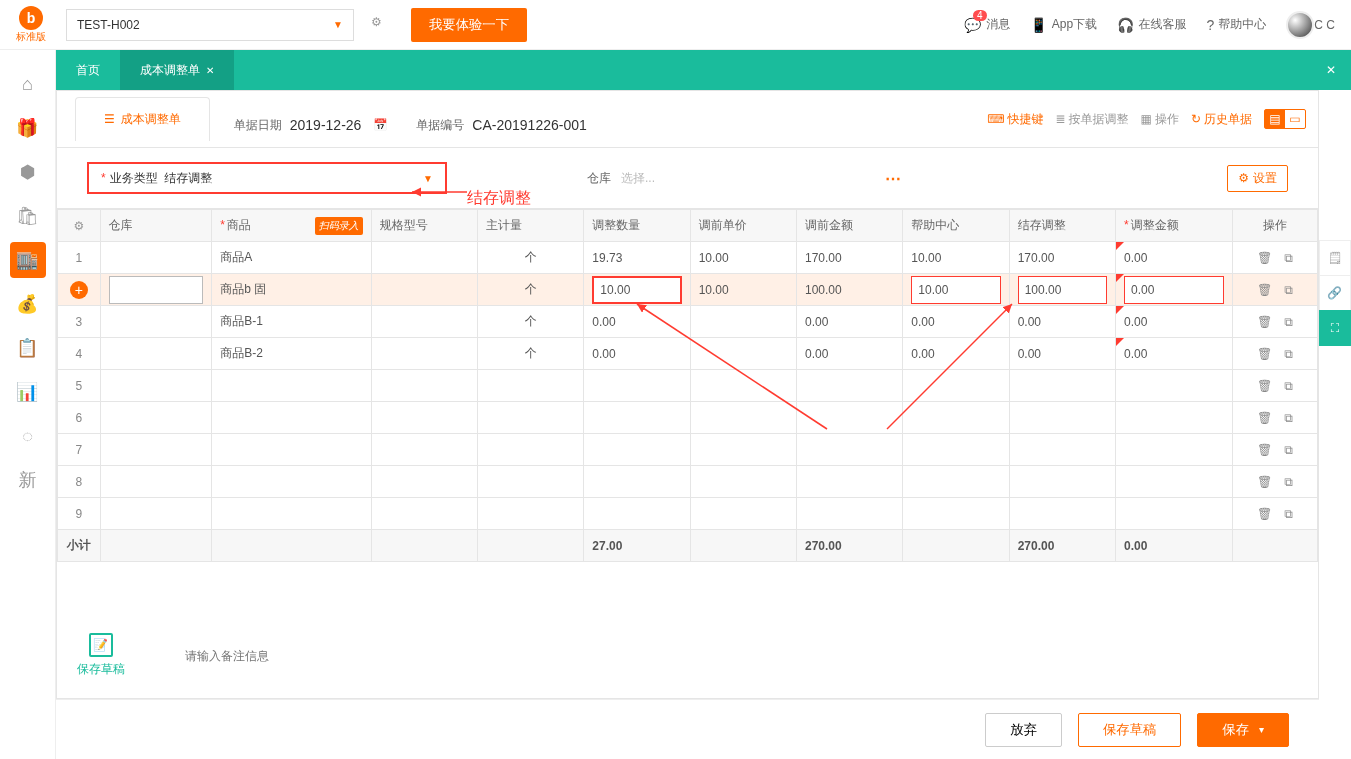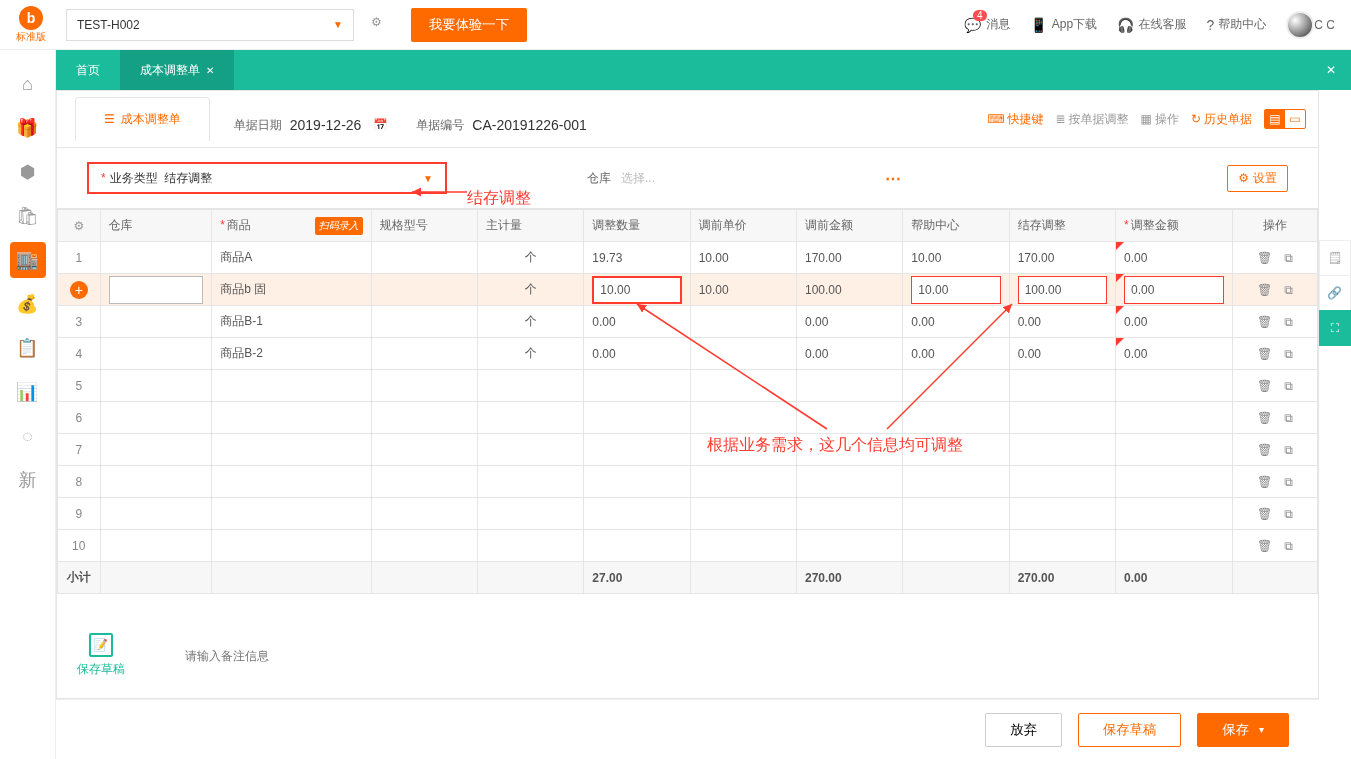--- a/index.html
+++ b/index.html
@@ -439,59 +439,39 @@
               <td></td>
               <td></td>
               <td></td>
               <td class="center">
                 <div class="op-icons">
                   <span>🗑</span>
                   <span>⧉</span>
                 </div>
               </td>
             </tr>
-            <tr>
-              <td class="row-num">10</td>
-              <td></td>
-              <td></td>
-              <td></td>
-              <td class="center"></td>
-              <td></td>
-              <td></td>
-              <td></td>
-              <td></td>
-              <td></td>
-              <td></td>
-              <td class="center">
-                <div class="op-icons">
-                  <span>🗑</span>
-                  <span>⧉</span>
-                </div>
-              </td>
-            </tr>
           </tbody>
       <tfoot>
         <tr class="total">
           <td class="center">小计</td>
           <td></td>
               <td></td>
               <td></td>
               <td></td>
           <td>27.00</td>
           <td></td>
           <td>270.00</td>
           <td></td>
           <td>270.00</td>
           <td>0.00</td>
           <td></td>
         </tr>
       </tfoot>
     </table>
 
-    <div class="anno" style="left:650px; top:226px;">根据业务需求，这几个信息均可调整</div>
     <svg class="arrow" style="left:570px; top:90px;" width="220" height="140">
           <defs>
             <marker id="ah2" markerWidth="8" markerHeight="8" refX="6" refY="3" orient="auto">
               <path d="M0,0 L6,3 L0,6 Z" fill="#ff3b30"></path>
             </marker>
           </defs>
           <line x1="200" y1="130" x2="10" y2="5" stroke="#ff3b30" stroke-width="1.5" marker-end="url(#ah2)"></line>
         </svg>
     <svg class="arrow" style="left:800px; top:90px;" width="170" height="140">
           <defs>

